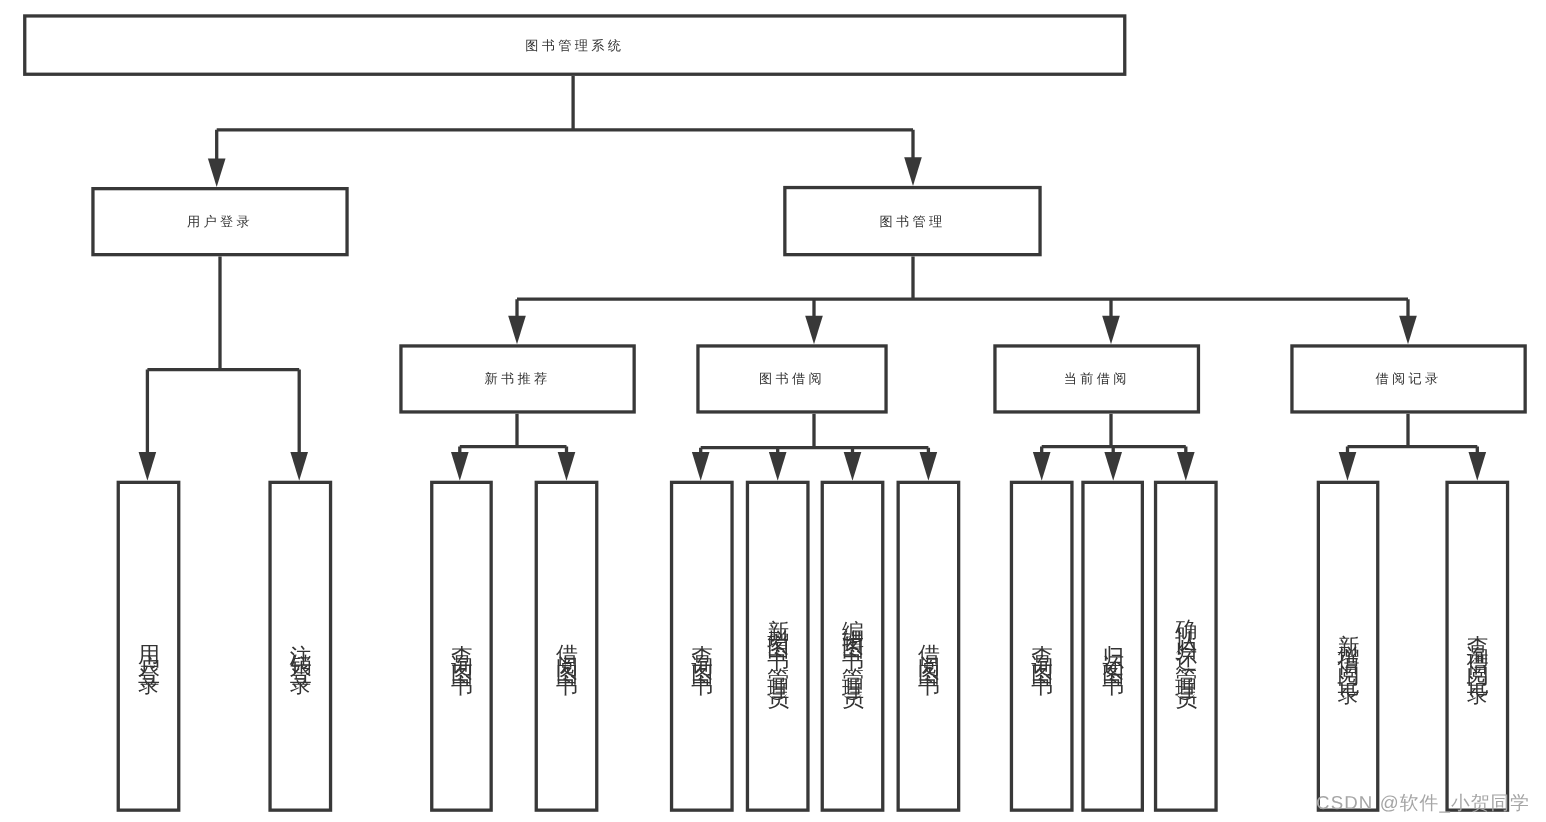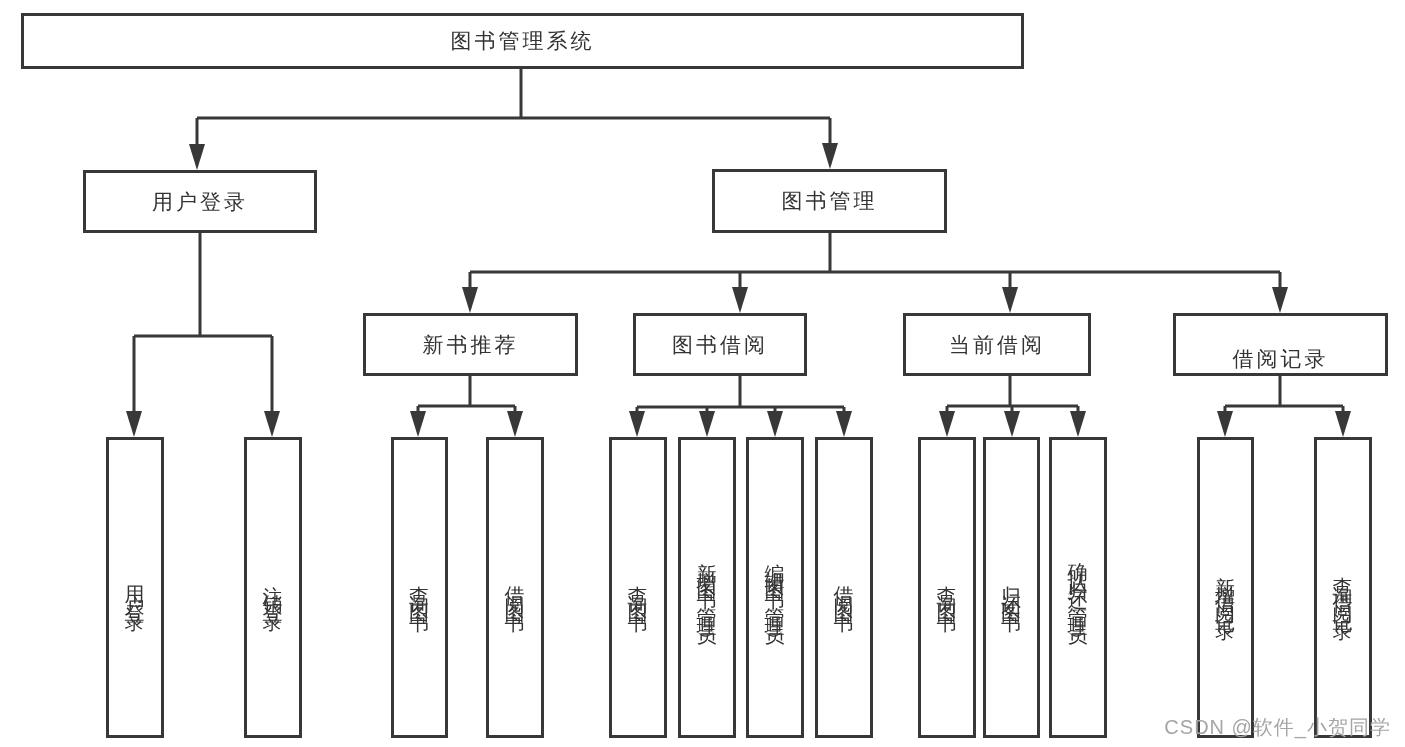--- a/index.html
+++ b/index.html
@@ -27,37 +27,37 @@
     position: absolute;
     box-sizing: border-box;
     background: #ffffff;
     border: 3px solid #383838;
     display: flex;
     align-items: center;
     justify-content: center;
     color: #333333;
   }
   .box .lbl {
-    font-size: 21px;
+    font-size: 12px;
     letter-spacing: 3px;
     white-space: nowrap;
     color: #333333;
   }
   .box.v .lbl {
     writing-mode: vertical-lr;
     text-orientation: mixed;
     letter-spacing: 9px;
     font-size: 20px;
     line-height: 1;
   }
   .watermark {
     position: absolute;
     right: 14px;
     bottom: 6px;
-    font-size: 20px;
+    font-size: 17px;
     color: #a5a5a5;
     letter-spacing: 1px;
     z-index: 5;
     white-space: nowrap;
   }
 </style>
 </head>
 <body>
 
 <div class="canvas">
@@ -115,21 +115,21 @@
 
   <div class="box" style="left:363px; top:313px; width:215px; height:63px;">
     <span class="lbl">新书推荐</span>
   </div>
   <div class="box" style="left:633px; top:313px; width:174px; height:63px;">
     <span class="lbl">图书借阅</span>
   </div>
   <div class="box" style="left:903px; top:313px; width:188px; height:63px;">
     <span class="lbl">当前借阅</span>
   </div>
-  <div class="box" style="left:1173px; top:313px; width:215px; height:63px;align-items:flex-end;">
+  <div class="box" style="left:1173px; top:313px; width:215px; height:63px;">
     <span class="lbl">借阅记录</span>
   </div>
 
   <div class="box v" style="left:106px; top:437px; width:58px; height:301px;">
     <span class="lbl">用户登录</span>
   </div>
   <div class="box v" style="left:244px; top:437px; width:58px; height:301px;">
     <span class="lbl">注销登录</span>
   </div>
 

